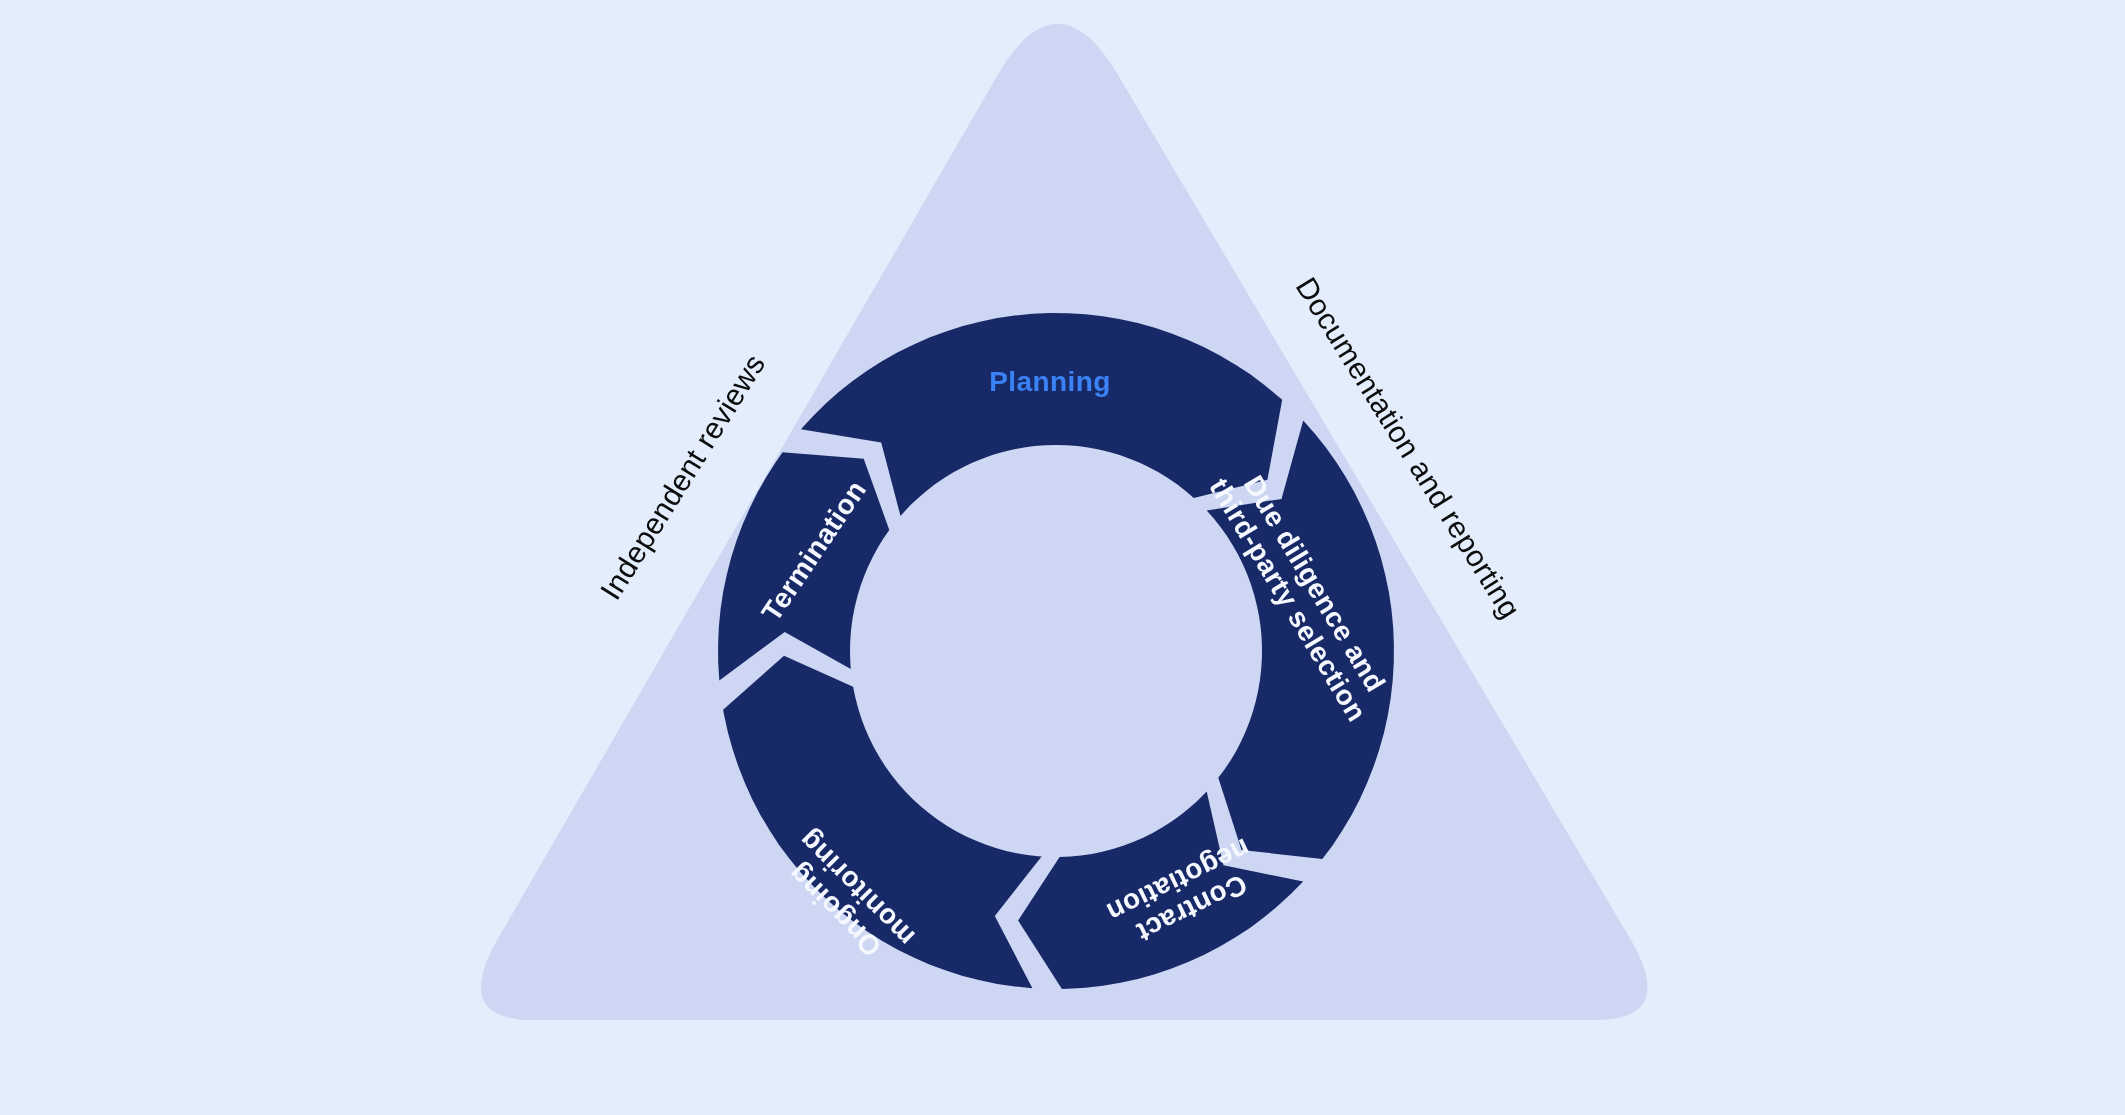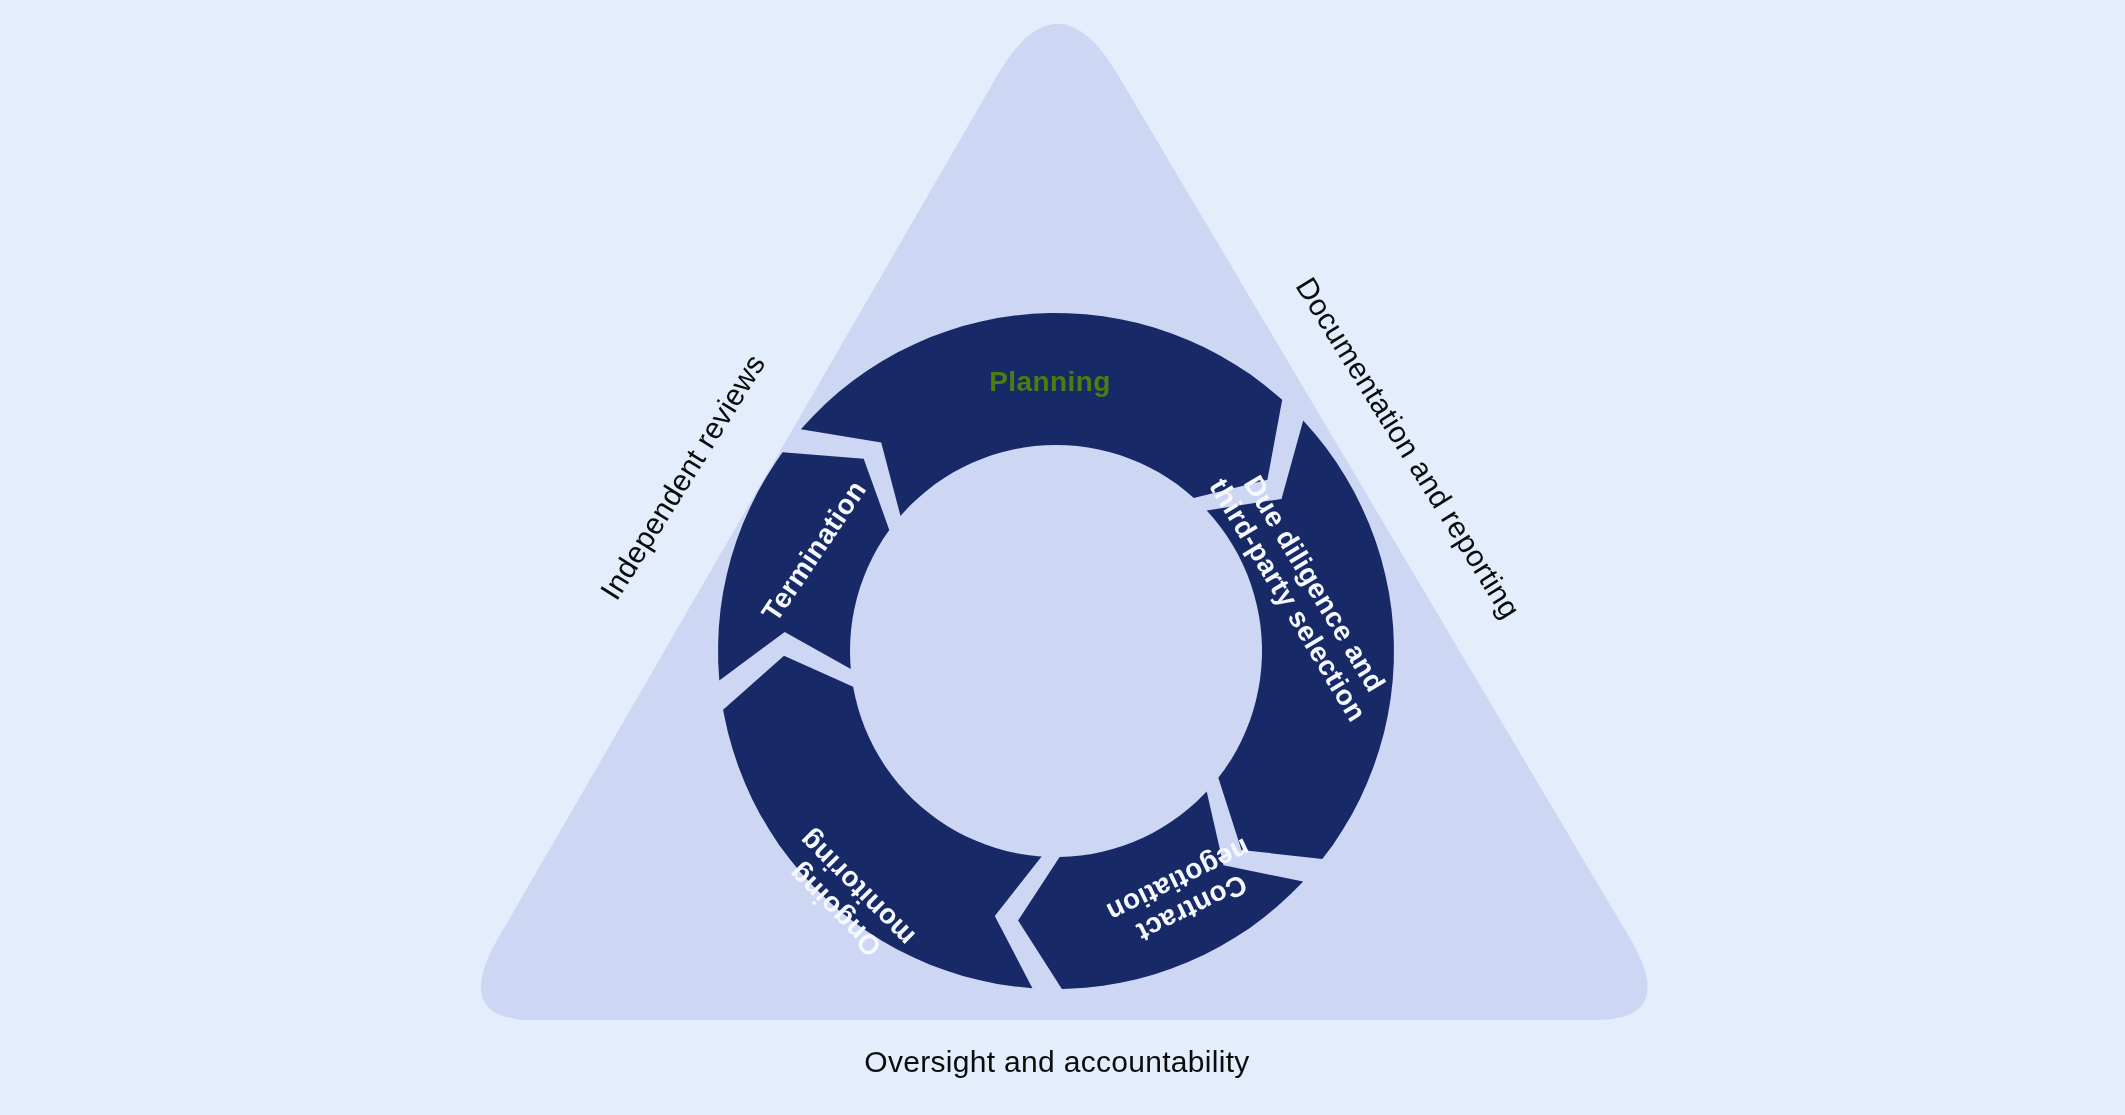--- a/index.html
+++ b/index.html
@@ -49,23 +49,22 @@
     <path id="triangle-path" d="M 997 76 Q 1057 -28 1118 75 L 1625 930 Q 1682 1020 1595 1020 L 533 1020 Q 447 1020 503 930 Z" fill="#cdd6f2"></path>
     <g id="ring-group">
       <path d="M800.9,429.3L812.9,416.2L825.5,403.8L838.7,392.1L852.6,381.1L867.0,370.8L881.9,361.3L897.3,352.6L913.2,344.7L929.4,337.6L946.0,331.4L962.8,326.1L980.0,321.7L997.3,318.1L1014.8,315.5L1032.4,313.8L1050.1,313.1L1067.8,313.2L1085.5,314.3L1103.0,316.3L1120.5,319.2L1137.8,323.0L1154.8,327.8L1171.6,333.4L1188.1,339.9L1204.2,347.2L1219.9,355.4L1235.1,364.4L1249.9,374.1L1264.1,384.7L1277.7,395.9L1282.2,399.8L1267.4,479.8L1193.8,497.9L1193.8,497.9L1185.6,490.9L1177.1,484.3L1168.2,478.2L1159.0,472.6L1149.5,467.5L1139.8,462.8L1129.8,458.7L1119.7,455.1L1109.3,452.0L1098.8,449.5L1088.2,447.5L1077.5,446.1L1066.8,445.3L1056.0,445.0L1045.2,445.3L1034.5,446.1L1023.8,447.5L1013.2,449.5L1002.7,452.0L992.3,455.1L982.2,458.7L972.2,462.8L962.5,467.5L953.0,472.6L943.8,478.2L934.9,484.3L926.4,490.9L918.2,497.9L910.3,505.3L902.9,513.2L900.5,515.9L881.2,442.6Z" fill="#182968"></path>
       <path d="M1303.2,420.5L1314.9,433.7L1325.9,447.6L1336.2,462.0L1345.7,476.9L1354.4,492.3L1362.3,508.2L1369.4,524.4L1375.6,541.0L1380.9,557.8L1385.3,575.0L1388.9,592.3L1391.5,609.8L1393.2,627.4L1393.9,645.1L1393.8,662.8L1392.7,680.5L1390.7,698.0L1387.8,715.5L1384.0,732.8L1379.2,749.8L1373.6,766.6L1367.1,783.1L1359.8,799.2L1351.6,814.9L1342.6,830.1L1332.9,844.9L1322.3,859.1L1241.5,849.9L1218.3,777.8L1218.3,777.8L1224.7,769.2L1230.7,760.2L1236.2,750.9L1241.2,741.3L1245.6,731.5L1249.6,721.5L1253.0,711.2L1255.9,700.8L1258.2,690.3L1260.0,679.7L1261.2,669.0L1261.9,658.2L1262.0,647.4L1261.5,636.6L1260.5,625.9L1258.9,615.2L1256.7,604.7L1254.0,594.2L1250.8,583.9L1247.0,573.8L1242.7,563.9L1237.9,554.3L1232.6,544.9L1226.8,535.8L1220.5,527.0L1213.8,518.6L1206.7,510.5L1281.5,498.9Z" fill="#182968"></path>
       <path d="M1303.2,881.5L1290.8,894.1L1277.7,906.1L1264.1,917.3L1249.9,927.9L1235.1,937.6L1219.9,946.6L1204.2,954.8L1188.1,962.1L1171.6,968.6L1154.8,974.2L1137.8,979.0L1120.5,982.8L1103.0,985.7L1085.5,987.7L1067.8,988.8L1061.9,988.9L1018.1,920.4L1059.6,857.0L1059.6,857.0L1070.4,856.5L1081.1,855.5L1091.8,853.9L1102.3,851.7L1112.8,849.0L1123.1,845.8L1133.2,842.0L1143.1,837.7L1152.7,832.9L1162.1,827.6L1171.2,821.8L1180.0,815.5L1188.4,808.8L1196.5,801.7L1204.2,794.1L1206.7,791.5L1223.5,865.3Z" fill="#182968"></path>
       <path d="M1032.4,988.2L1014.8,986.5L997.3,983.9L980.0,980.3L962.8,975.9L946.0,970.6L929.4,964.4L913.2,957.3L897.3,949.4L881.9,940.7L867.0,931.2L852.6,920.9L838.7,909.9L825.5,898.2L812.9,885.8L800.9,872.7L789.7,859.1L779.1,844.9L769.4,830.1L760.4,814.9L752.2,799.2L744.9,783.1L738.4,766.6L732.8,749.8L728.0,732.8L724.2,715.5L723.1,709.7L784.0,655.7L853.1,686.8L853.1,686.8L855.3,697.3L858.0,707.8L861.2,718.1L865.0,728.2L869.3,738.1L874.1,747.7L879.4,757.1L885.2,766.2L891.5,775.0L898.2,783.4L905.3,791.5L912.9,799.2L920.9,806.5L929.2,813.3L937.8,819.7L946.8,825.7L956.1,831.2L965.7,836.2L975.5,840.6L985.5,844.6L995.8,848.0L1006.2,850.9L1016.7,853.2L1027.3,855.0L1038.0,856.2L1041.6,856.5L994.8,916.0Z" fill="#182968"></path>
       <path d="M719.3,680.5L718.2,662.8L718.1,645.1L718.8,627.4L720.5,609.8L723.1,592.3L726.7,575.0L731.1,557.8L736.4,541.0L742.6,524.4L749.7,508.2L757.6,492.3L766.3,476.9L775.8,462.0L782.6,452.3L863.7,458.7L889.3,529.9L889.3,529.9L883.2,538.8L877.6,548.0L872.5,557.5L867.8,567.2L863.7,577.2L860.1,587.3L857.0,597.7L854.5,608.2L852.5,618.8L851.1,629.5L850.3,640.2L850.0,651.0L850.3,661.8L850.8,669.0L784.7,632.0Z" fill="#182968"></path>
     </g>
   </svg>
 
-  <div class="label seg-label" style="left: 1050px; top: 382px; color: #4d7c0f; transform: translate(-50%, -50%) rotate(0deg);">Planning</div>
+  <div class="label seg-label" style="left: 1050px; top: 382px; color: #3b82f6; transform: translate(-50%, -50%) rotate(0deg);">Planning</div>
   <div class="label seg-label" style="left: 1301px; top: 592px; color: rgb(245, 248, 254); transform: translate(-50%, -50%) rotate(59deg);">Due diligence and<br>third-party selection</div>
   <div class="label seg-label" style="left: 1185px; top: 894px; color: rgb(245, 248, 254); transform: translate(-50%, -50%) rotate(154deg);">Contract<br>negotiation</div>
   <div class="label seg-label" style="left: 846px; top: 899px; color: rgb(245, 248, 254); transform: translate(-50%, -50%) rotate(225deg);">Ongoing<br>monitoring</div>
   <div class="label seg-label" style="left: 814px; top: 551px; color: rgb(245, 248, 254); transform: translate(-50%, -50%) rotate(-56deg);">Termination</div>
 
   <div class="label edge-label" style="left: 683px; top: 477px; color: rgb(12, 12, 12); transform: translate(-50%, -50%) rotate(-58deg);">Independent reviews</div>
   <div class="label edge-label" style="left: 1408px; top: 448px; color: rgb(12, 12, 12); transform: translate(-50%, -50%) rotate(58deg);">Documentation and reporting</div>
-  <div class="label edge-label" style="left: 1057px; top: 1062px; color: rgb(12, 12, 12); transform: translate(-50%, -50%) rotate(0deg);">Oversight and accountability</div>
 
 </div>
 
 </body></html>

